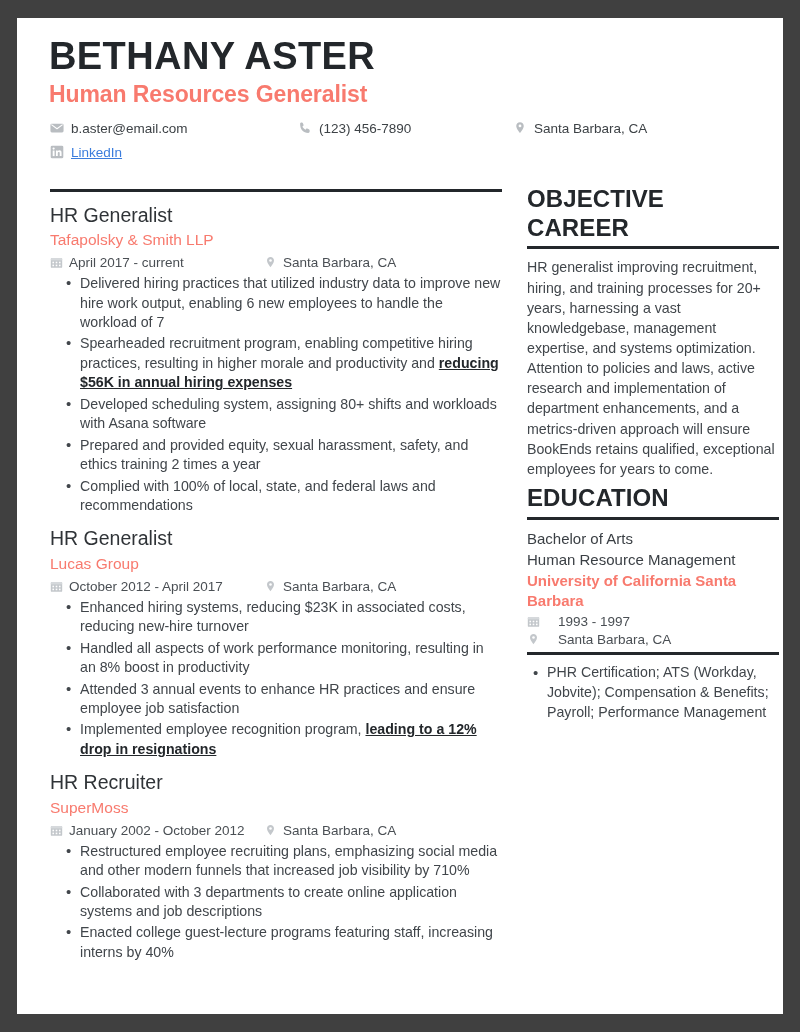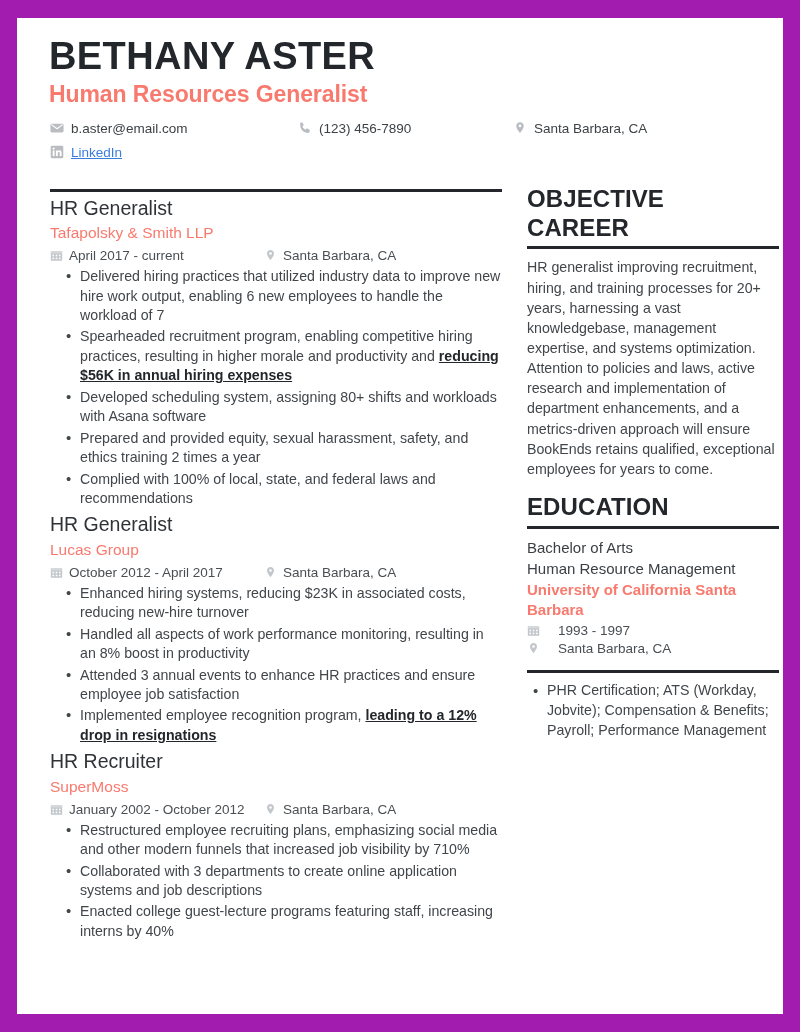--- a/index.html
+++ b/index.html
@@ -7,21 +7,21 @@
   html, body {
     width: 800px;
     height: 1032px;
     background: #000000;
     font-family: "Liberation Sans", sans-serif;
   }
 
   .page-frame {
     width: 800px;
     height: 1032px;
-    background: #a21caf;
+    background: #404040;
     padding: 18px 17px;
   }
 
   .page {
     width: 766px;
     height: 996px;
     background: #ffffff;
     padding: 18px 30px 0 33px;
     position: relative;
     overflow: hidden;
@@ -90,21 +90,21 @@
     line-height: 1.2;
     text-transform: uppercase;
   }
   .rule {
     height: 3px;
     background: #23272b;
     margin-top: 4px;
   }
 
   
-  .job { margin-top: 4px; }
+  .job { margin-top: 11px; }
   .job-role {
     font-size: 19.5px;
     font-weight: 400;
     color: #2f3337;
     line-height: 1.3;
   }
   .job-company {
     font-size: 15.5px;
     font-weight: 400;
     color: #f87a6e;
@@ -141,21 +141,21 @@
     font-size: 15px;
     color: #41464b;
   }
   ul.bullets li b {
     font-weight: 700;
     text-decoration: underline;
     color: #23272b;
   }
 
   
-  .r-section + .r-section { margin-top: 14px; }
+  .r-section + .r-section { margin-top: 5px; }
   .objective-text {
     font-size: 14.2px;
     line-height: 1.42;
     color: #41464b;
     margin-top: 8px;
   }
   .edu-degree {
     font-size: 15px;
     color: #3a3f44;
     line-height: 1.4;

